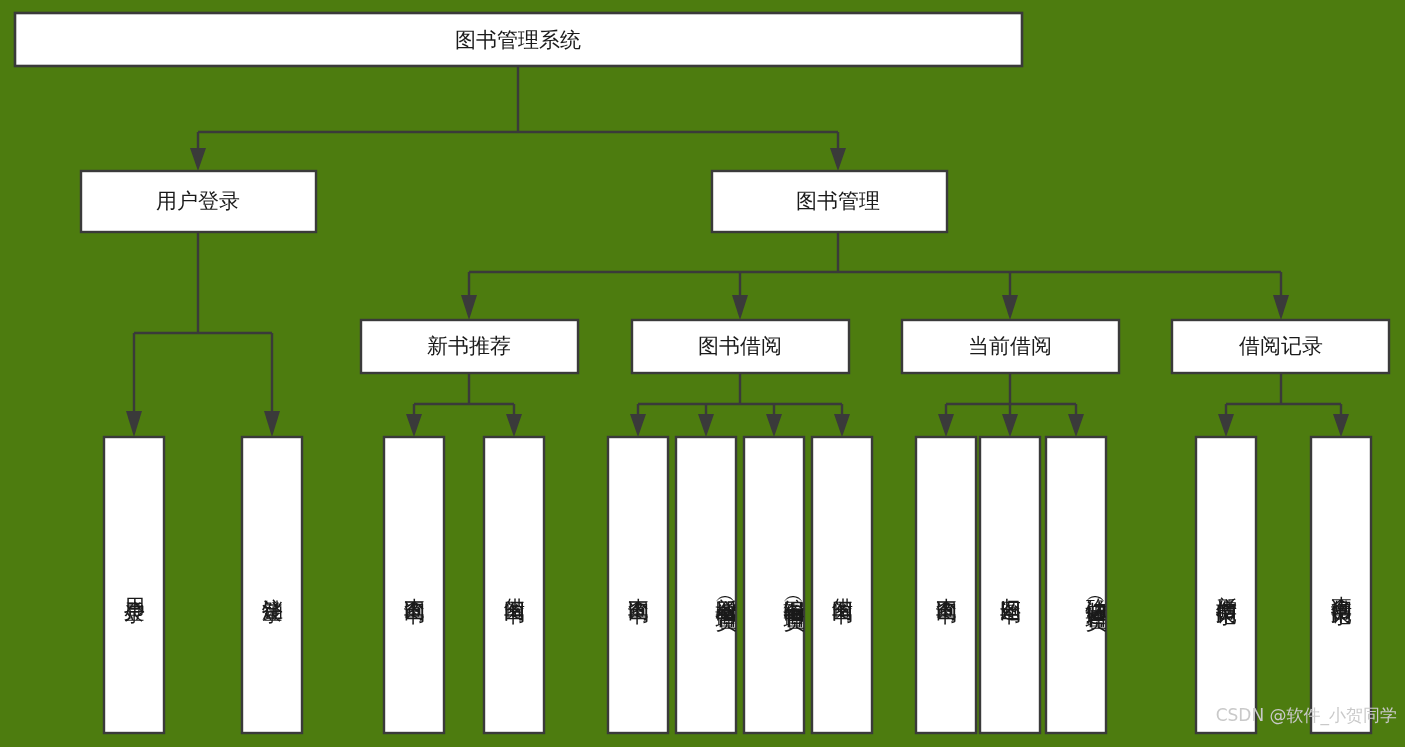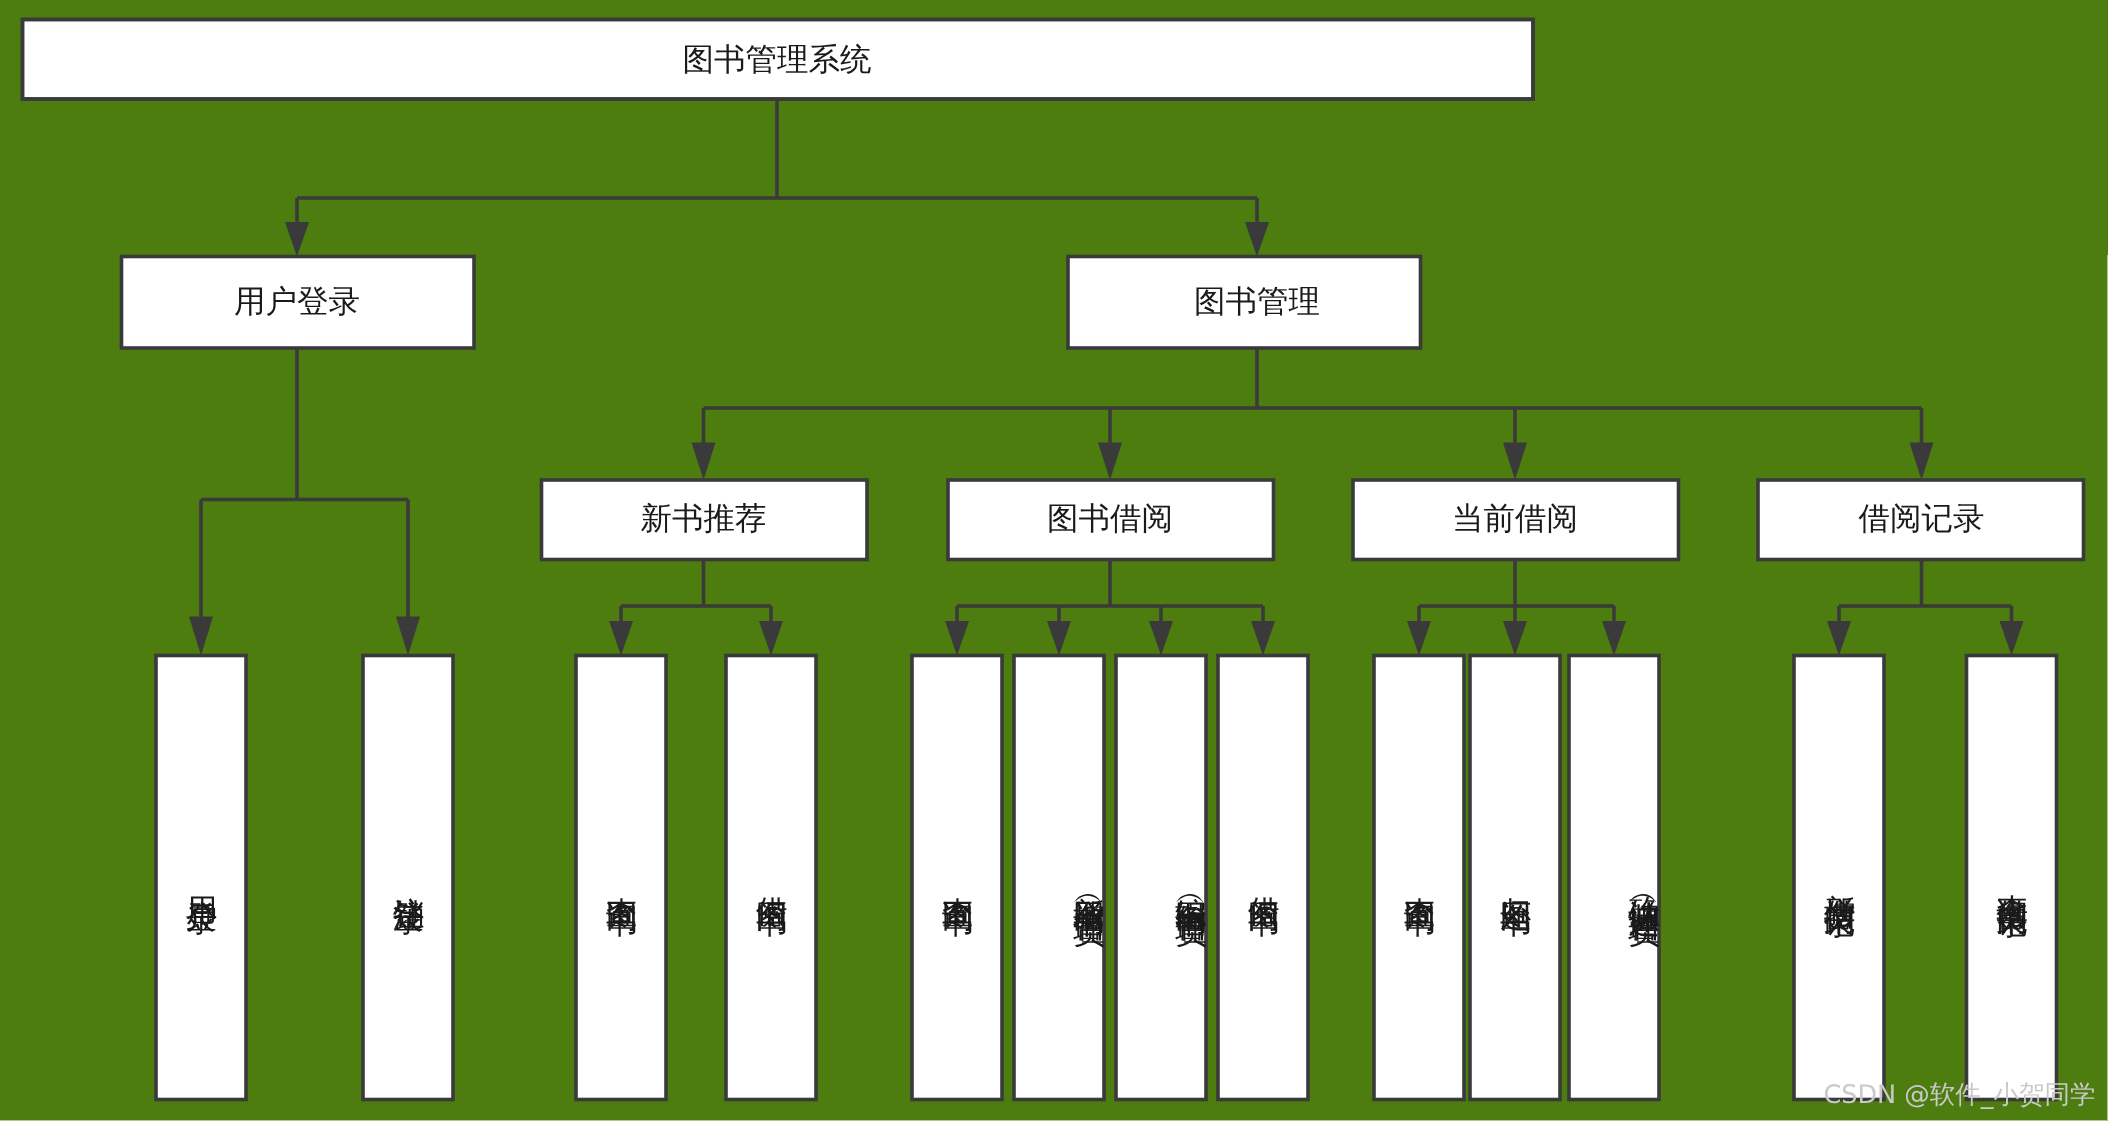--- a/index.html
+++ b/index.html
@@ -70,21 +70,21 @@
     font-size: 21px;
     color: #1a1a1a;
     line-height: 1;
     white-space: nowrap;
     pointer-events: none;
     user-select: none;
   }
   .watermark {
     position: absolute;
     right: 8px;
-    bottom: 6px;
+    bottom: 20px;
     font-family: "DejaVu Sans", "Liberation Sans", sans-serif;
     font-size: 17px;
     color: #c9c9c9;
     white-space: nowrap;
     user-select: none;
   }
 </style>
 </head>
 <body>
 

